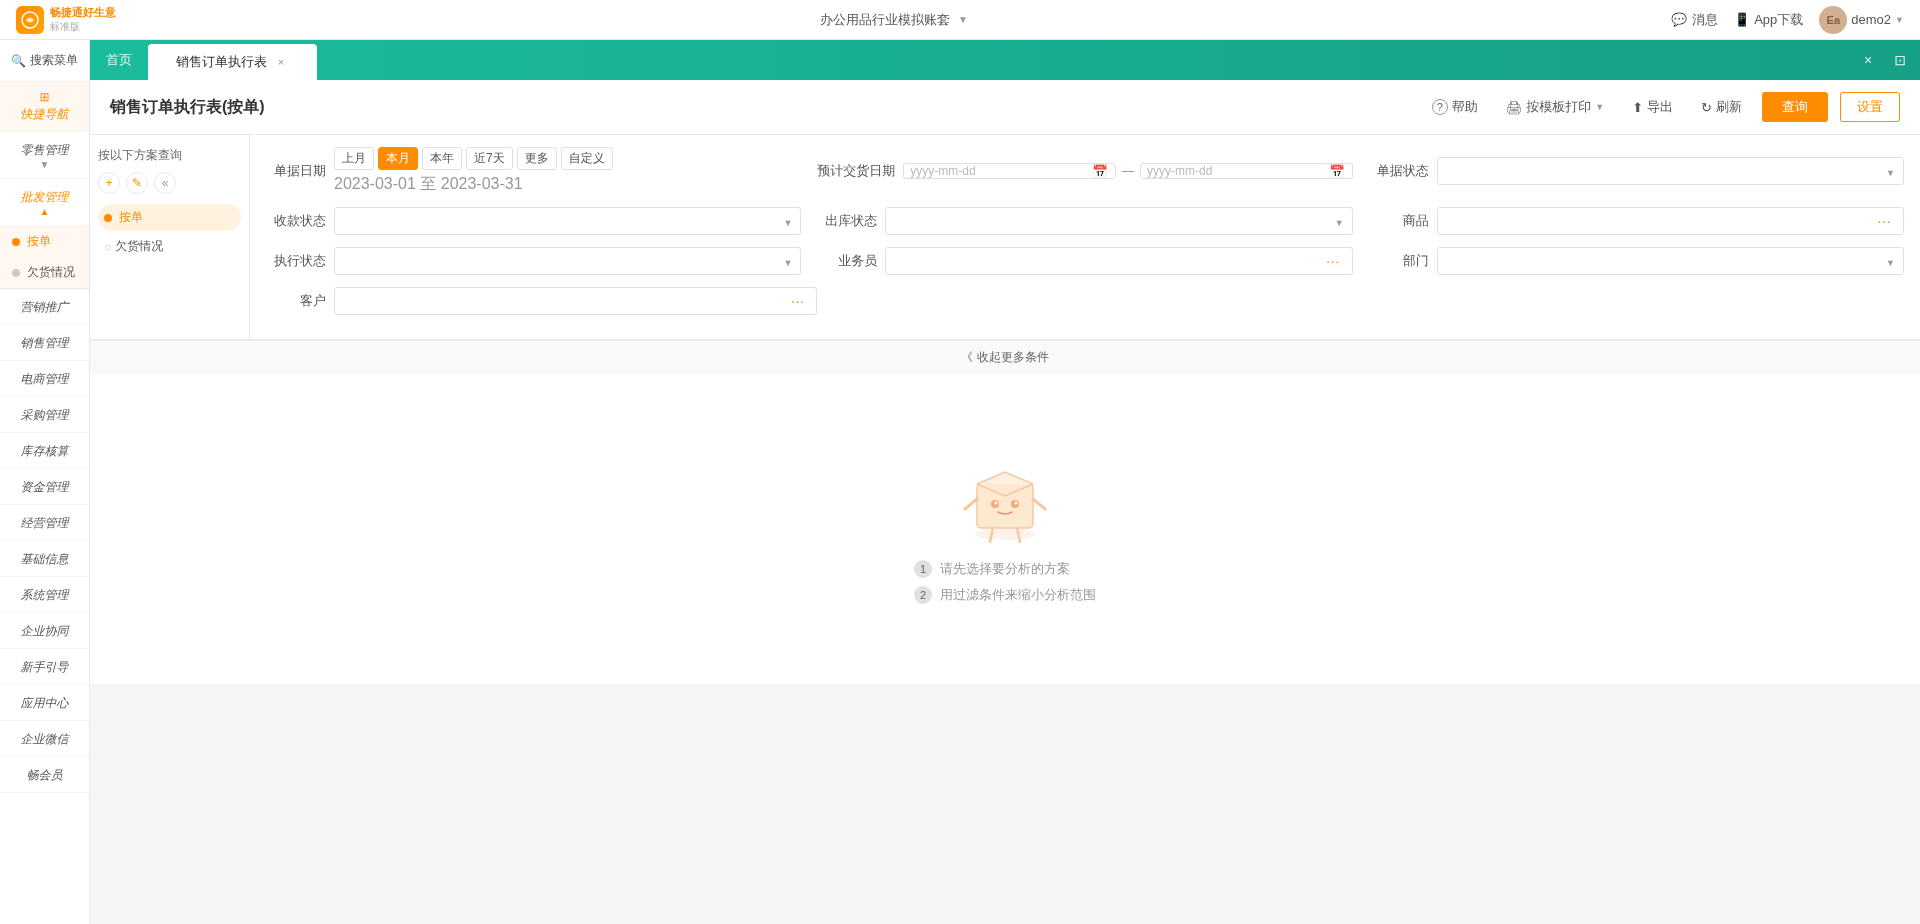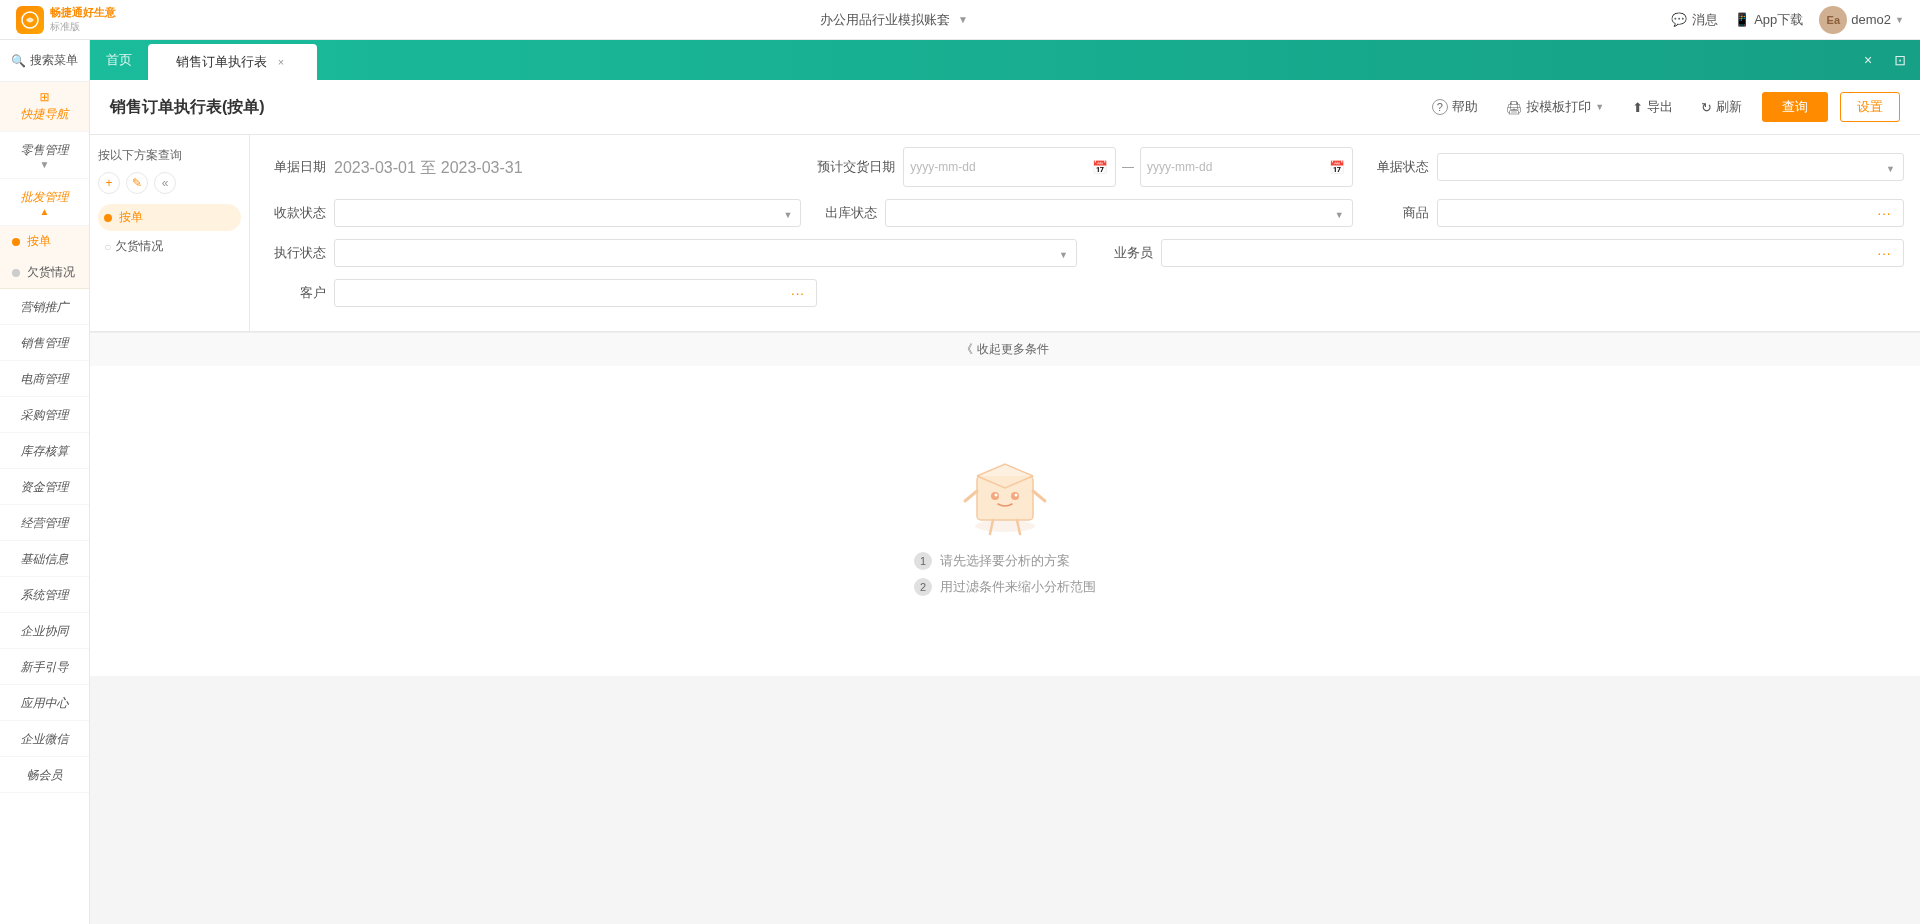--- a/index.html
+++ b/index.html
@@ -377,21 +377,21 @@
       padding: 0 4px;
     }
     .date-range {
       display: flex;
       align-items: center;
       gap: 6px;
       flex: 1;
     }
     .date-input-wrap {
       flex: 1;
-      height: 40px;
+      height: 16px;
       border: 1px solid #e0e0e0;
       border-radius: 3px;
       padding: 0 6px;
       display: flex;
       align-items: center;
       justify-content: space-between;
       cursor: pointer;
       background: #fff;
     }
     .date-placeholder { color: #bbb; font-size: 12px; }
@@ -680,20 +680,28 @@
           </div>
         </div>
 
         <div class="filter-form">
 
           <div class="filter-row">
 
             <div class="filter-field">
               <span class="filter-label">单据日期</span>
               <div style="flex:1;display:flex;flex-direction:column;gap:2px;">
+                <div class="date-quick">
+                  <div class="date-quick-btn">上月</div>
+                  <div class="date-quick-btn active">本月</div>
+                  <div class="date-quick-btn">本年</div>
+                  <div class="date-quick-btn">近7天</div>
+                  <div class="date-quick-btn">更多</div>
+                  <div class="date-quick-btn">自定义</div>
+                </div>
                 <div class="date-range-display">2023-03-01 至 2023-03-31</div>
               </div>
             </div>
 
             <div class="filter-field">
               <span class="filter-label">预计交货日期</span>
               <div class="date-range">
                 <div class="date-input-wrap">
                   <span class="date-placeholder">yyyy-mm-dd</span>
                   <span class="date-icon">📅</span>
@@ -747,20 +755,27 @@
                 <span class="chevron-down"></span>
               </div>
             </div>
             <div class="filter-field">
               <span class="filter-label">业务员</span>
               <div class="filter-select-wrap">
                 <span style="color:#bbb;font-size:12px;"></span>
                 <span class="filter-dots">···</span>
               </div>
             </div>
+            <div class="filter-field">
+              <span class="filter-label">部门</span>
+              <div class="filter-select-wrap">
+                <span style="color:#bbb;font-size:12px;"></span>
+                <span class="chevron-down"></span>
+              </div>
+            </div>
           </div>
 
           <div class="filter-row">
             <div class="filter-field" style="flex:0.34;">
               <span class="filter-label">客户</span>
               <div class="filter-select-wrap">
                 <span style="color:#bbb;font-size:12px;"></span>
                 <span class="filter-dots">···</span>
               </div>
             </div>

